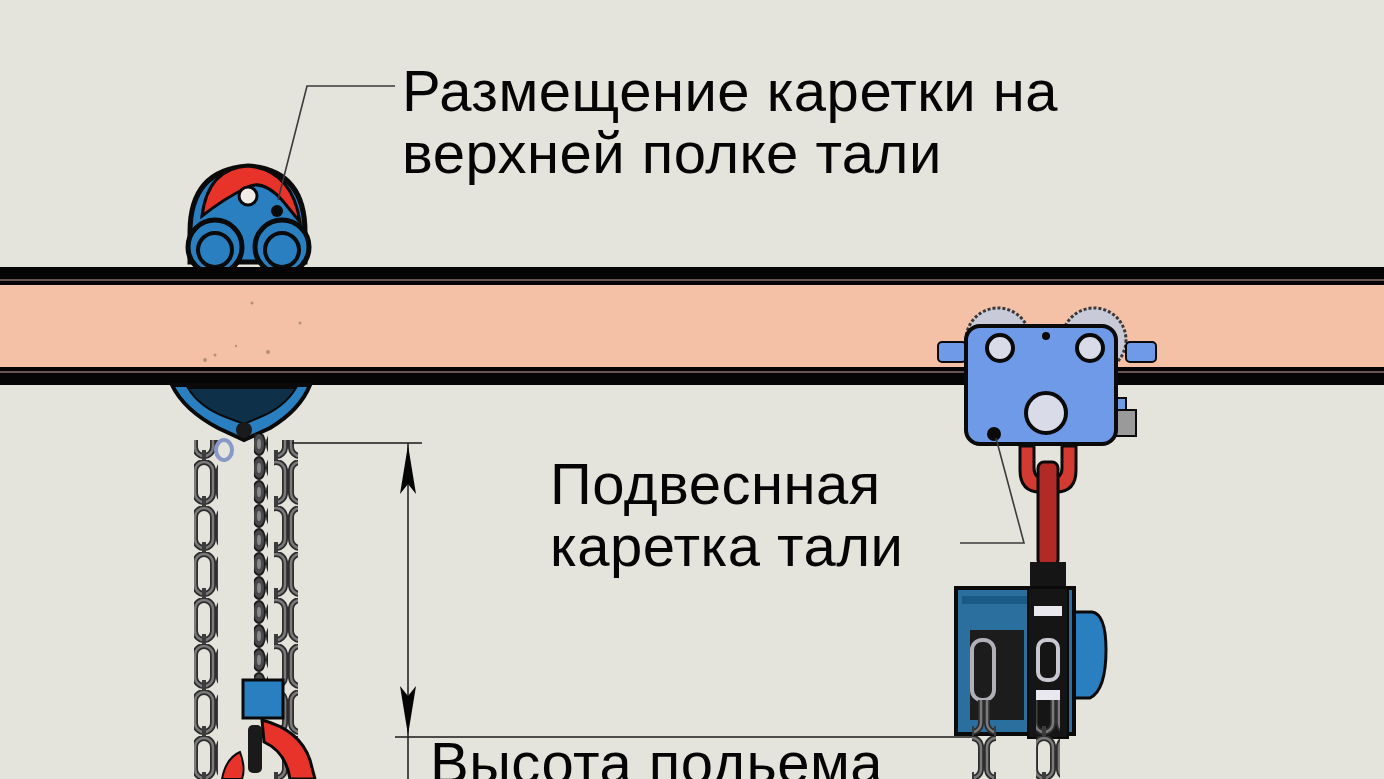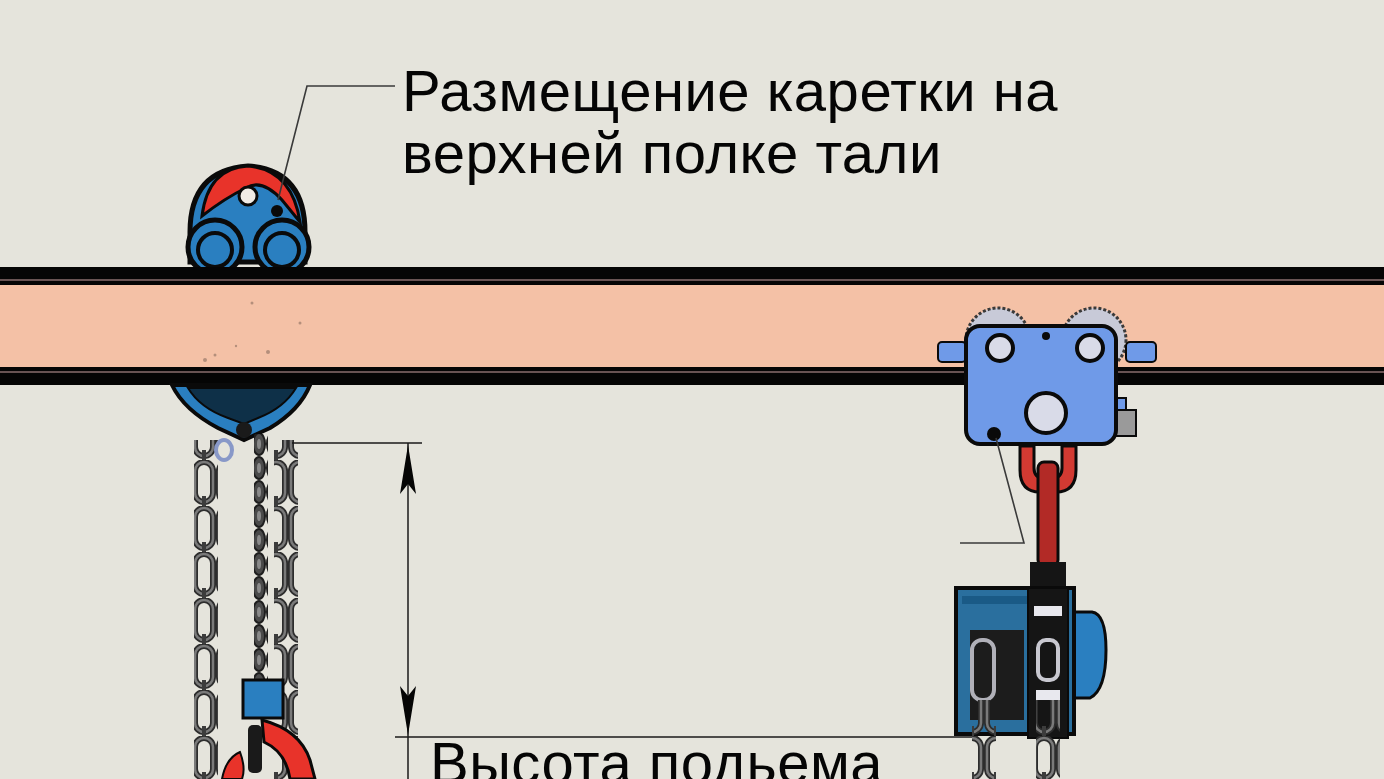--- a/index.html
+++ b/index.html
@@ -135,17 +135,21 @@
       <rect x="1036" y="700" width="24" height="79" fill="url(#chainV)"></rect>
     </g>
   </svg>
 
   
   <div id="label-top" class="label">
     <div>Размещение каретки на</div>
     <div>верхней полке тали</div>
   </div>
 
+  <div id="label-trolley" class="label">
+    <div>Подвеснная</div>
+    <div>каретка тали</div>
+  </div>
 
   <div id="label-height" class="label">
     <div>Высота подьема</div>
   </div>
 </div>
 
 </body></html>

